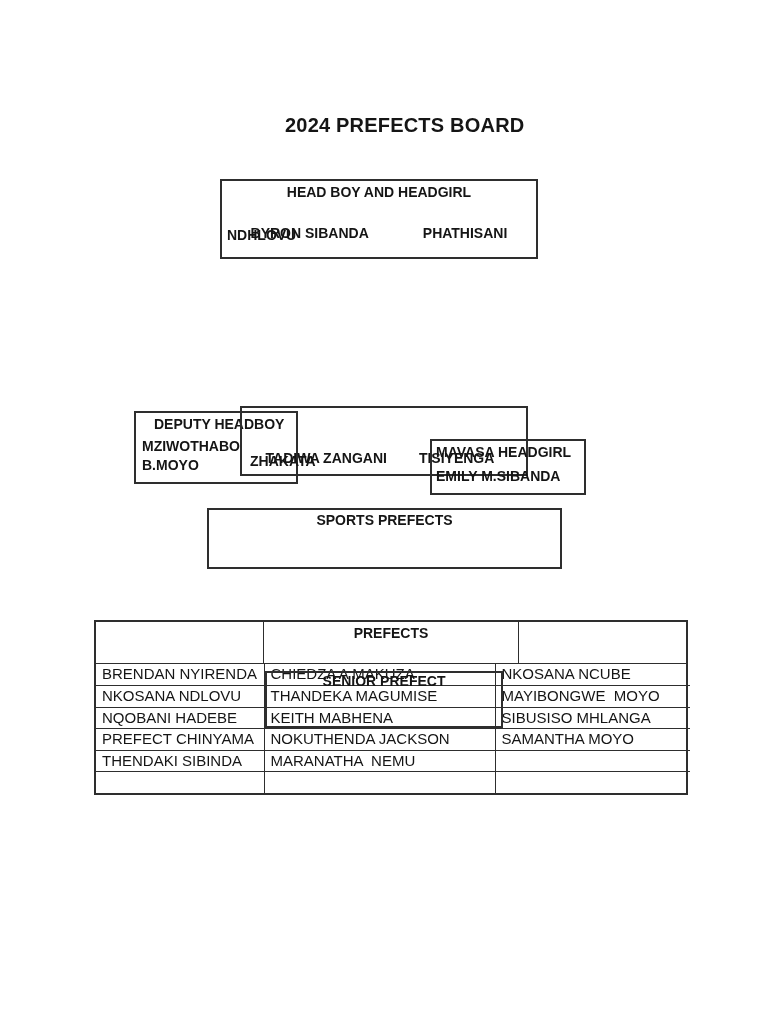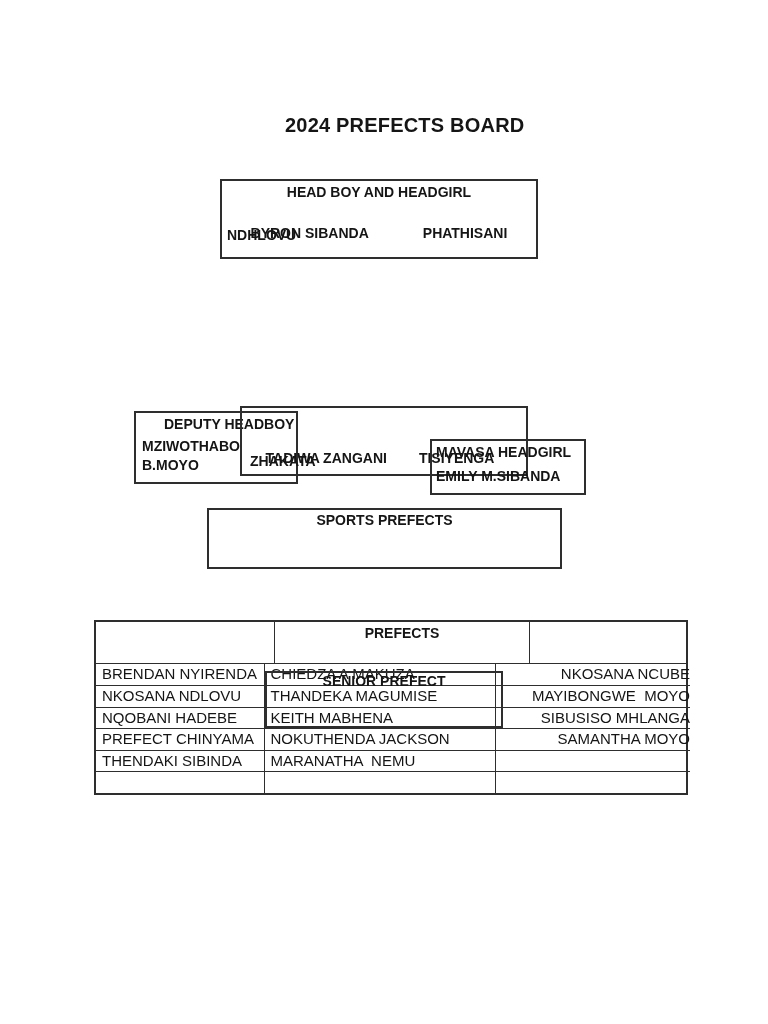--- a/index.html
+++ b/index.html
@@ -23,54 +23,54 @@
   #deputy-headboy-box{left:134px;top:411px;width:164px;height:73px;}
   #spiritual-box{left:240px;top:406px;width:288px;height:70px;}
   #deputy-headgirl-box{left:430px;top:439px;width:156px;height:56px;}
   #sports-box{left:207px;top:508px;width:355px;height:61px;}
   #senior-box{left:265px;top:671px;width:238px;height:57px;}
   
   #ptable{
     position:absolute;left:94px;top:620px;width:594px;
     border:2px solid #2e2e2e;box-sizing:border-box;background:transparent;
   }
-  #ptable .thead{display:flex;height:41px;border-bottom:1.6px solid #2e2e2e;padding-left:11px;}
+  #ptable .thead{display:flex;height:41px;border-bottom:1.6px solid #2e2e2e;}
   #ptable .thead .hcell{box-sizing:border-box;height:100%;padding-top:3px;
     font-size:14px;text-align:center;white-space:pre;}
   #ptable .thead .hcell:nth-child(1){width:168px;border-right:1.6px solid #2e2e2e;}
   #ptable .thead .hcell:nth-child(2){width:255px;border-right:1.6px solid #2e2e2e;}
   #ptable .thead .hcell:nth-child(3){flex:1;}
   #ptable table{border-collapse:collapse;table-layout:fixed;width:100%;}
   #ptable td{
     height:21.5px;box-sizing:border-box;border:1.6px solid #2e2e2e;
     border-top:none;font-size:15px;font-weight:normal;padding:1px 0 0 6px;
     white-space:pre;overflow:visible;vertical-align:top;line-height:17px;
   }
   #ptable td:first-child{border-left:none;}
-  #ptable td:last-child{border-right:none;text-align:right;}
+  #ptable td:last-child{border-right:none;}
   #ptable tr:last-child td{border-bottom:none;}
   .gap54{margin-left:54px;}
   .gap32{margin-left:32px;}
   .gap71{margin-left:71px;}
 </style>
 </head>
 <body>
 
 <div class="doc-title">2024 PREFECTS BOARD</div>
 
 <div class="box" id="head-box">
   <div class="bline center" style="top:3px;">HEAD BOY AND HEADGIRL</div>
   <div class="bline" style="top:27px;left:13px;">
     <span>BYRON SIBANDA</span><span class="gap54">PHATHISANI</span>
   </div>
   <div class="bline" style="top:46px;left:5px;">NDHLOVU</div>
 </div>
 
 <div class="box" id="deputy-headboy-box">
-  <div class="bline" style="top:3px;left:16px;padding-left:12px;">DEPUTY HEADBOY</div>
+  <div class="bline" style="top:3px;left:6px;padding-left:12px;">DEPUTY HEADBOY</div>
   <div class="bline" style="top:25px;left:6px;">MZIWOTHABO</div>
   <div class="bline" style="top:44px;left:6px;">B.MOYO</div>
 </div>
 
 <div class="box" id="spiritual-box">
   <div class="bline" style="top:25px;left:8px;">
     <span>TADIWA ZANGANI</span><span class="gap32">TISIYENGA</span>
   </div>
   <div class="bline" style="top:45px;left:8px;">ZHAKATA</div>
 </div>

